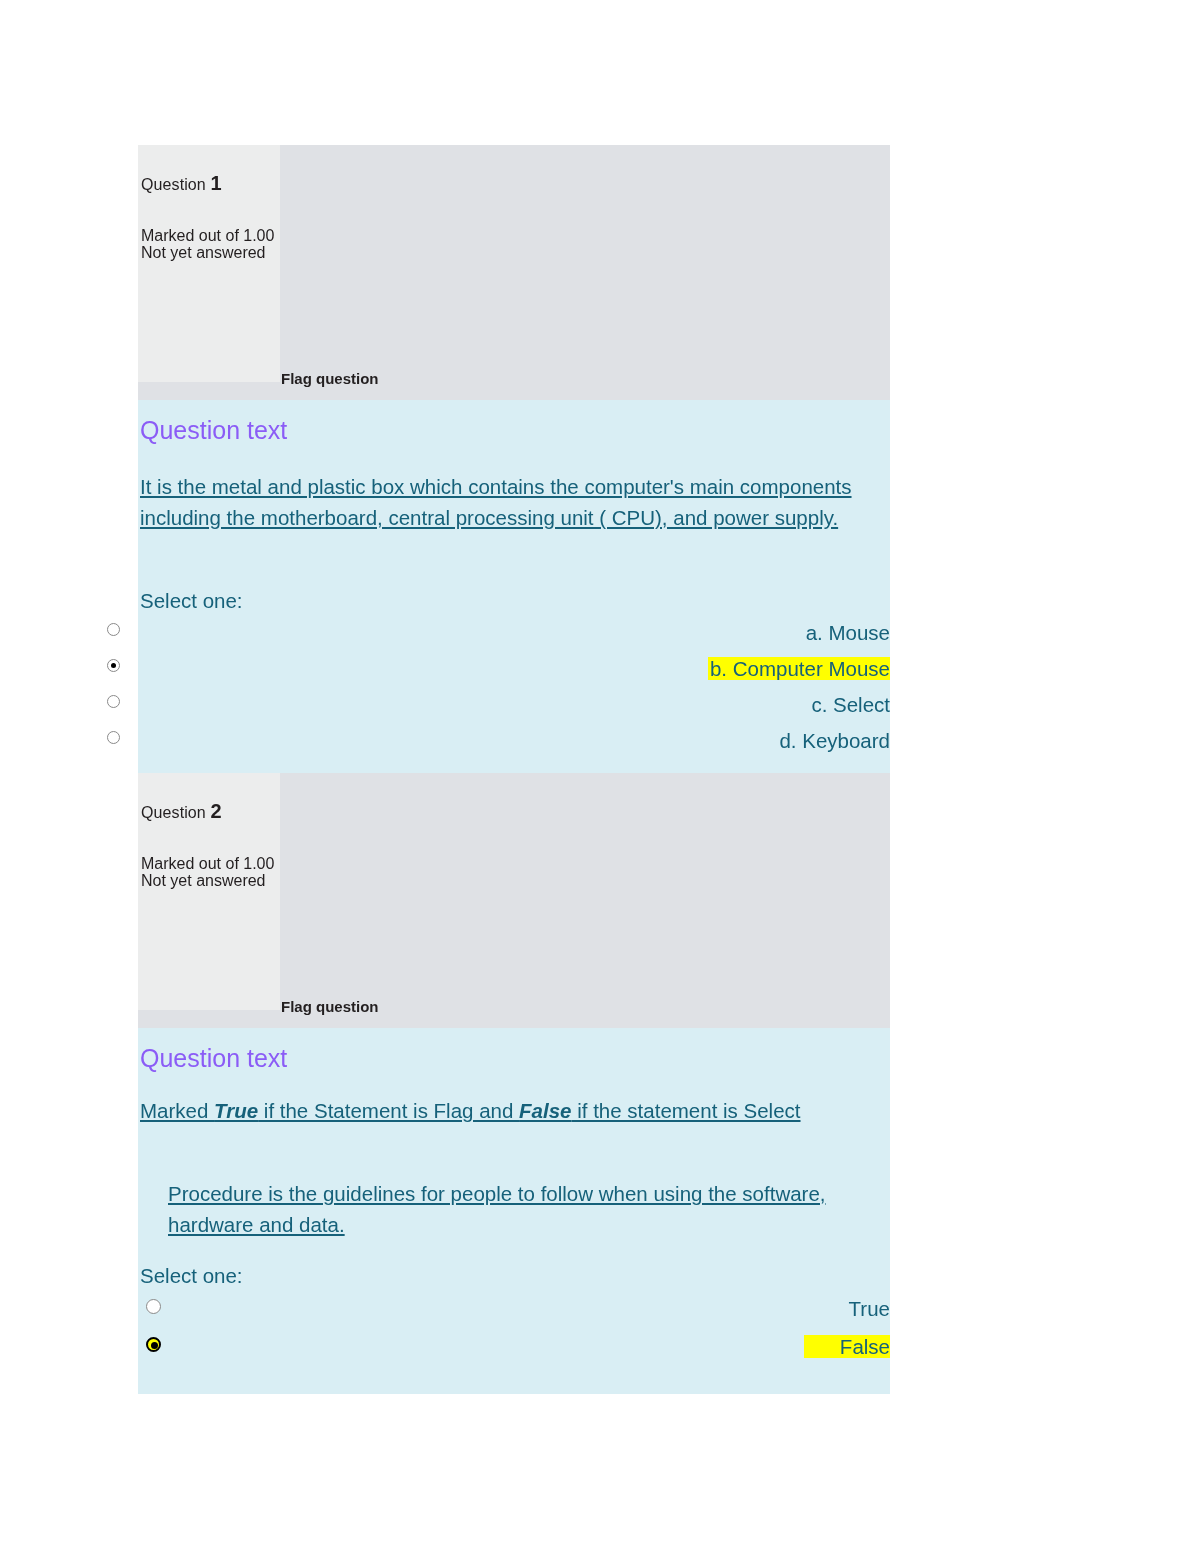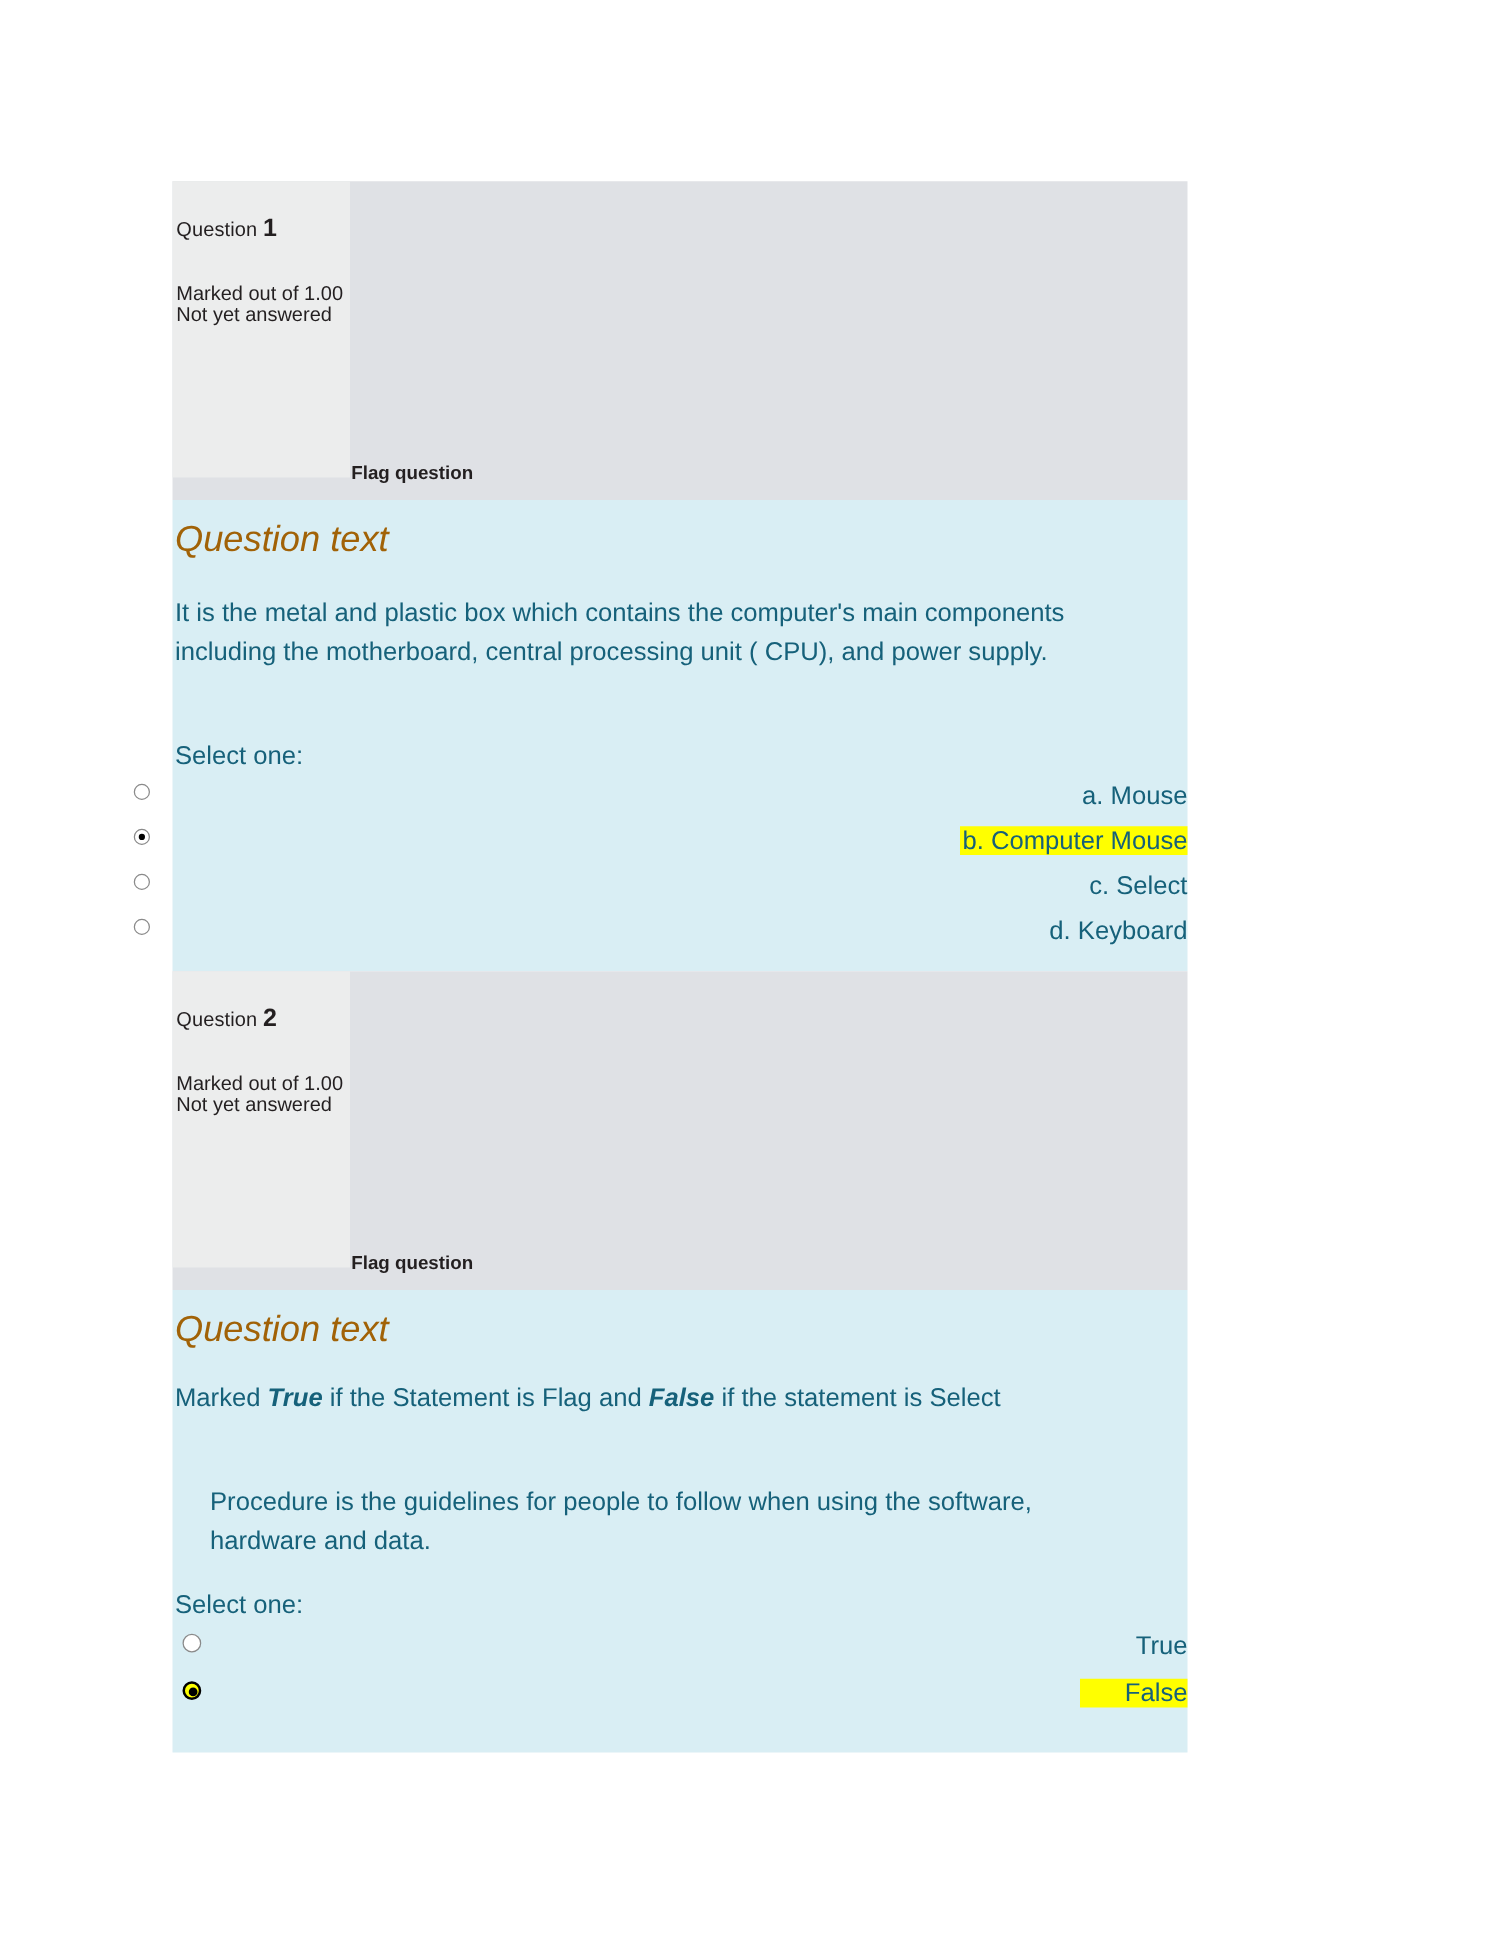--- a/index.html
+++ b/index.html
@@ -21,21 +21,21 @@
     top: 0;
     width: 1200px;
     height: 1553px;
     background: #ffffff;
   }
 
   .quiz-wrap {
     position: absolute;
     left: 138px;
     top: 145px;
-    width: 812px;
+    width: 752px;
   }
 
   
   .q-header {
     background: #dfe1e5;
     position: relative;
     padding: 0;
   }
   .q-header-inner {
     position: relative;
@@ -89,31 +89,31 @@
     white-space: nowrap;
   }
 
   
   .q-body {
     background: #d9eef4;
     padding: 0 0 14px 0;
     position: relative;
   }
   .q-text-label {
-    font-size: 29px;
-    color: #a16207;
+    font-size: 25px;
+    color: #8b5cf6;
     padding: 16px 0 0 2px;
     font-weight: normal;
-    font-style: italic;
   }
   .q-stem {
     font-size: 20.5px;
     line-height: 31px;
     color: #16617a;
     padding: 26px 36px 0 2px;
+    text-decoration: underline;
   }
   .q-stem.tight {
     padding-top: 22px;
   }
   .q-stem b, .q-stem i {
     font-weight: bold;
     font-style: italic;
   }
   .select-one {
     font-size: 20.5px;

